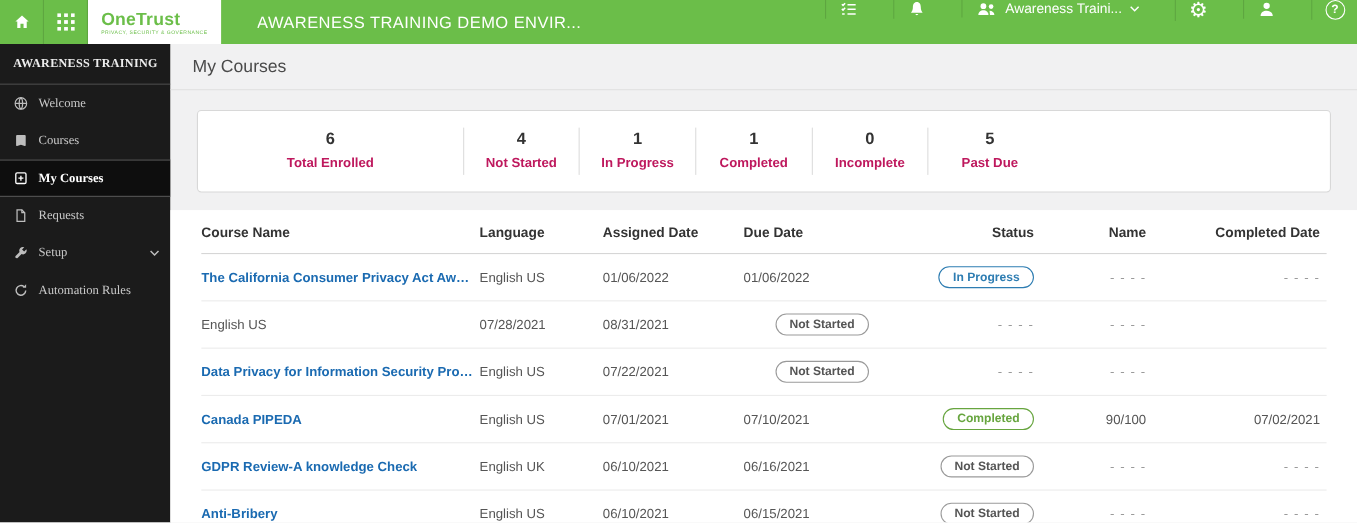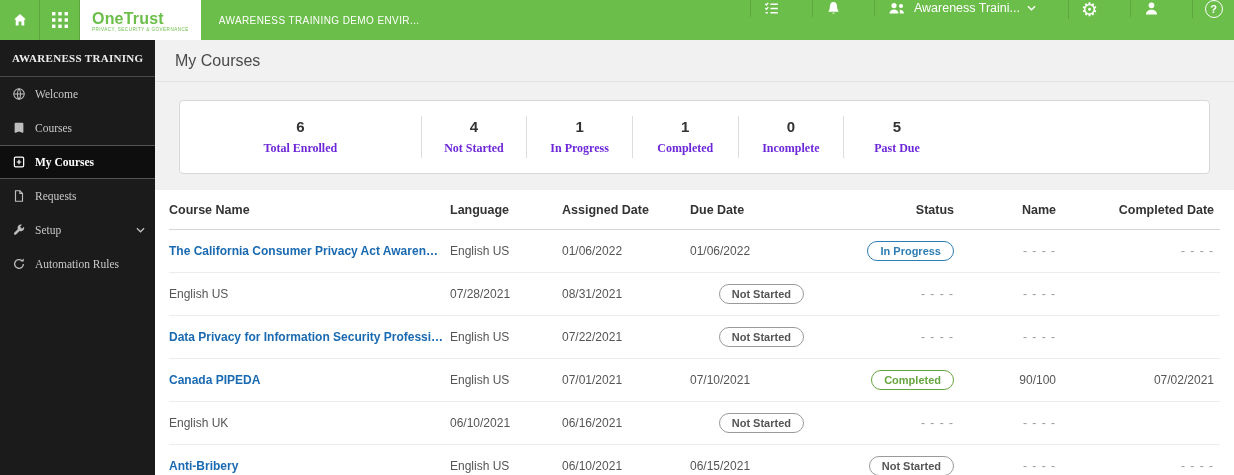--- a/index.html
+++ b/index.html
@@ -8,21 +8,21 @@
   .app { width:1234px; height:475px; display:flex; flex-direction:column; }
 
   
   .topbar { height:40px; background:#6BBE49; display:flex; align-items:stretch; color:#fff; flex:0 0 40px; }
   .tb-left { display:flex; align-items:stretch; flex:1; min-width:0;text-align:center; }
   .tb-btn { width:40px; display:flex; align-items:center; justify-content:center; cursor:pointer; border-right:1px solid rgba(0,0,0,0.12); }
   .tb-btn svg { width:16px; height:16px; }
   .logo-box { background:#fff; padding:4px 12px 3px; display:flex; flex-direction:column; justify-content:center; align-items:flex-start; cursor:pointer; }
   .logo-text { color:#6BBE49; font-weight:bold; font-size:16px; letter-spacing:.2px; line-height:17px; }
   .logo-tagline { color:#6BBE49; font-size:4.6px; letter-spacing:.45px; white-space:nowrap; }
-  .tb-title { display:flex; align-items:center; margin-left:18px; font-size:10px; letter-spacing:.4px; white-space:nowrap; overflow:hidden; }
+  .tb-title { display:flex; align-items:center; margin-left:33px; font-size:15px; letter-spacing:.4px; white-space:nowrap; overflow:hidden; }
   .tb-right { display:flex; align-items:flex-start;gap:20px; }
   .tb-right > div { border-left:1px solid rgba(0,0,0,0.12); }
   .tb-ibtn { width:42px; display:flex; align-items:center; justify-content:center; cursor:pointer; }
   .tb-ibtn svg { width:17px; height:17px; }
   .gear-glyph { font-size:19px; line-height:1; }
   .help-circle { width:18px; height:18px; border:1.6px solid #fff; border-radius:50%; display:flex; align-items:center; justify-content:center; font-size:11px; font-weight:bold; }
   .tb-account { display:flex; align-items:center; gap:7px; padding:0 12px; font-size:12.5px; cursor:pointer; white-space:nowrap; }
   .tb-account svg.people { width:20px; height:16px; }
   .chev { width:9px; height:6px; }
 
@@ -46,24 +46,24 @@
 
   
   .stats-wrap { padding:18px 24px 16px; }
   .stats-card { background:#fff; border:1px solid #D8D8D8; border-radius:4px; display:flex; align-items:center; padding:15px 0; }
   .stat { flex:1; text-align:center; padding:2px 0; }
   .stat + .stat { border-left:1px solid #DDDDDD; }
   .stat--first { flex:2.3; }
   .stat--last { flex:3.2; text-align:left; padding-left:30px; }
   .stat-inner { display:inline-block; text-align:center; }
   .stat-value { font-size:15px; font-weight:bold; color:#333; }
-  .stat-label { margin-top:6px; font-size:12px; font-weight:bold; color:#6d28d9;font-family:Liberation Serif, serif; }
-
-  
-  .table-section { background:#fff; flex:1; padding:0 14px; overflow:hidden; }
+  .stat-label { margin-top:6px; font-size:12px; font-weight:bold; color:#be185d; }
+
+  
+  .table-section { background:#fff; flex:1; padding:0 28px; overflow:hidden; }
   .trow { display:grid; grid-template-columns:minmax(0,1fr) 112px 128px 120px 150px 102px 158px; align-items:center; border-bottom:1px solid #ECECEC; }
   .trow.thead { border-bottom:1px solid #D6D6D6; }
   .cell { padding:11px 6px 11px 0; font-size:12px; color:#555; white-space:nowrap; overflow:hidden; text-overflow:ellipsis; }
   .thead .cell { font-size:12.5px; font-weight:bold; color:#333; padding-top:13px; padding-bottom:12px; }
   .c-status, .c-score, .c-completed { text-align:right; }
   .c-course.link { color:#1A6AB1; font-weight:bold; cursor:pointer; }
   .dashes { color:#9A9A9A; letter-spacing:1px; }
   .pill { display:inline-block; padding:3px 12px; border-radius:12px; font-size:11px; font-weight:bold; border:1px solid; background:#fff; }
   .pill-blue { color:#2E7DB2; border-color:#2E7DB2; }
   .pill-gray { color:#555; border-color:#9A9A9A; }
@@ -306,20 +306,21 @@
           <div class="cell c-course link">Canada PIPEDA</div>
           <div class="cell">English US</div>
           <div class="cell">07/01/2021</div>
           <div class="cell">07/10/2021</div>
           <div class="cell c-status"><span class="pill pill-green">Completed</span></div>
           <div class="cell c-score">90/100</div>
           <div class="cell c-completed">07/02/2021</div>
         </div>
 
         <div class="trow">
+          <div class="cell c-course link">GDPR Review-A knowledge Check</div>
           <div class="cell">English UK</div>
           <div class="cell">06/10/2021</div>
           <div class="cell">06/16/2021</div>
           <div class="cell c-status"><span class="pill pill-gray">Not Started</span></div>
           <div class="cell c-score dashes">- - - -</div>
           <div class="cell c-completed dashes">- - - -</div>
         </div>
 
         <div class="trow">
           <div class="cell c-course link">Anti-Bribery</div>

